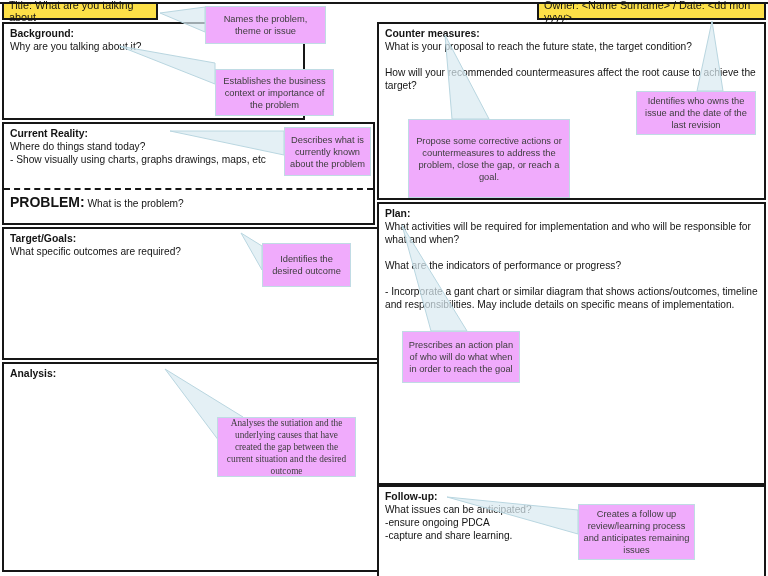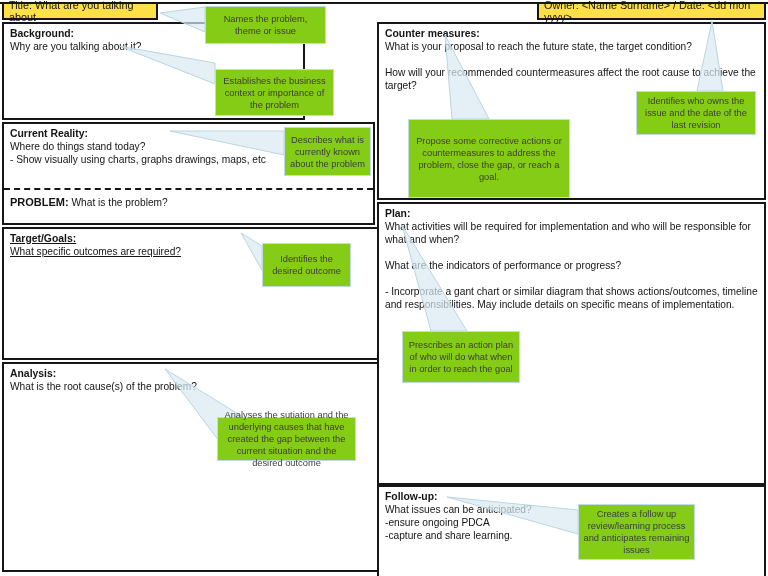--- a/index.html
+++ b/index.html
@@ -19,25 +19,25 @@
   .t{margin:0;}
   .p{margin:0 0 13px 0;}
   .p:last-child{margin-bottom:0;}
   .bar{
     display:flex;align-items:center;padding:0 5px;font-size:10.8px;background:#fde047;z-index:4;
   }
   .dashed{
     position:absolute;left:0;width:100%;height:0;border-top:2px dashed #161616;
   }
   .problem-line{position:absolute;left:6px;top:72px;font-size:10.2px;}
-  .h-inline{font-weight:bold;font-size:11px;}
+  .h-inline{font-weight:bold;font-size:14px;}
   .leaders{position:absolute;left:0;top:0;z-index:2;pointer-events:none;}
   .callout{
     position:absolute;box-sizing:border-box;z-index:3;
-    background:#84cc16;border:1px solid #c0dbe4;color:#3d3d3d;
+    background:#f0abfc;border:1px solid #c0dbe4;color:#3d3d3d;
     font-size:9.3px;line-height:12px;text-align:center;
     display:flex;align-items:center;justify-content:center;
     padding:2px 4px;
   }
 </style>
 </head>
 <body>
 
 <div class="canvas">
 
@@ -58,28 +58,27 @@
   <div class="box sec" style="left:2px;top:122px;width:373px;height:103px;">
     <div class="h">Current Reality:</div>
     <div class="t">Where do things stand today?</div>
     <div class="t">- Show visually using charts, graphs drawings, maps, etc</div>
     <div class="dashed" style="top:64px;"></div>
     <div class="problem-line">
       <span class="h-inline">PROBLEM:</span><span> What is the problem?</span>
     </div>
   </div>
 
-  <div class="box sec" style="left:2px;top:227px;width:420px;height:133px;text-decoration:underline;">
+  <div class="box sec" style="left:2px;top:227px;width:420px;height:133px;">
     <div class="h">Target/Goals:</div>
     <div class="t">What specific outcomes are required?</div>
   </div>
 
   <div class="box sec" style="left:2px;top:362px;width:431px;height:210px;">
     <div class="h">Analysis:</div>
-    <div class="t">What is the root cause(s) of the problem?</div>
   </div>
 
   <div class="box sec" style="left:377px;top:22px;width:389px;height:178px;">
     <div class="h">Counter measures:</div>
     <p class="p">What is your proposal to reach the future state, the target condition?</p>
     <p class="p">How will your recommended countermeasures affect the root cause to achieve the target?</p>
   </div>
 
   <div class="box sec" style="left:377px;top:202px;width:389px;height:283px;">
     <div class="h">Plan:</div>
@@ -106,19 +105,19 @@
       <polygon points="712,21 697,91 723,91"></polygon>
       <polygon points="402,225 431,331 467,331"></polygon>
       <polygon points="447,497 578,510 578,534"></polygon>
     </g>
   </svg>
 
   <div class="callout" style="left:205px;top:6px;width:121px;height:38px;">Names the problem, theme or issue</div>
   <div class="callout" style="left:215px;top:61px;width:119px;height:47px;margin-top:8px;">Establishes the business context or importance of the problem</div>
   <div class="callout" style="left:284px;top:127px;width:87px;height:49px;">Describes what is currently known about the problem</div>
   <div class="callout" style="left:262px;top:243px;width:89px;height:44px;">Identifies the desired outcome</div>
-  <div class="callout" style="left:217px;top:417px;width:139px;height:44px;">Analyses the sutiation and the underlying causes  that have created the gap between the current situation and the desired outcome</div>
+  <div class="callout" style="left:217px;top:417px;width:139px;height:60px;font-family:Liberation Serif, serif;">Analyses the sutiation and the underlying causes  that have created the gap between the current situation and the desired outcome</div>
   <div class="callout" style="left:408px;top:119px;width:162px;height:79px;">Propose some corrective actions or countermeasures to address the problem, close the gap, or reach a goal.</div>
   <div class="callout" style="left:636px;top:91px;width:120px;height:44px;">Identifies who owns the issue and the date of the last revision</div>
   <div class="callout" style="left:402px;top:331px;width:118px;height:52px;">Prescribes an action plan of who will do what when in order to reach the goal</div>
   <div class="callout" style="left:578px;top:504px;width:117px;height:56px;">Creates a follow up review/learning process and anticipates remaining issues</div>
 
 </div>
 
 </body></html>

